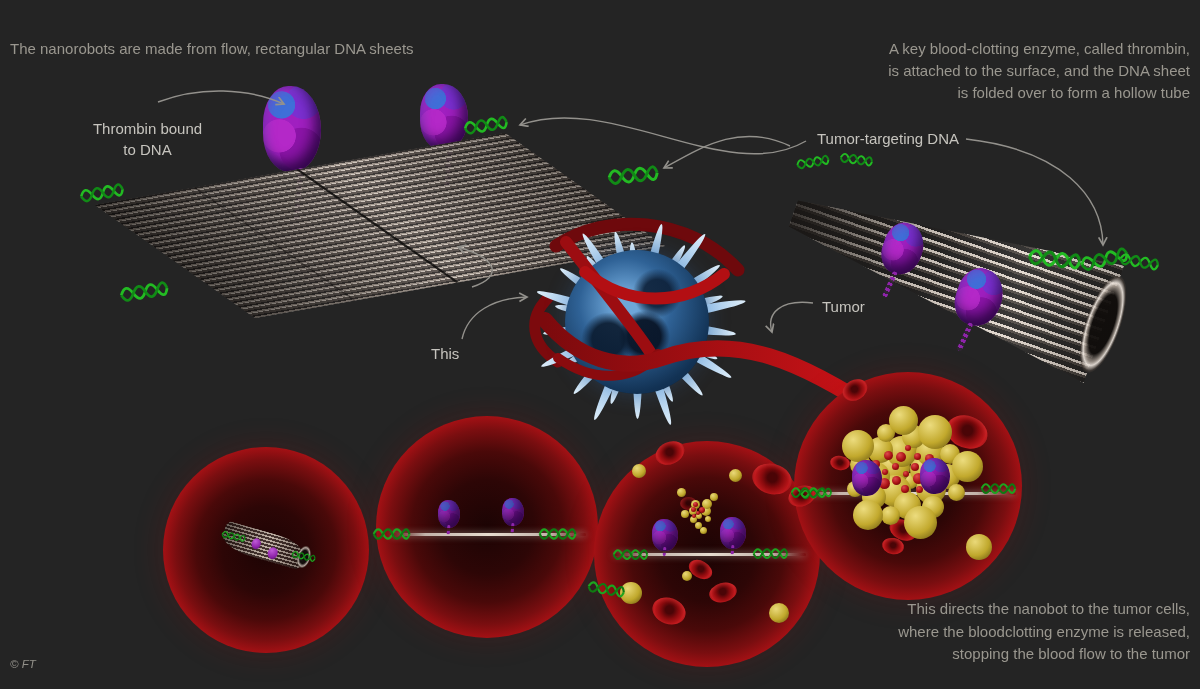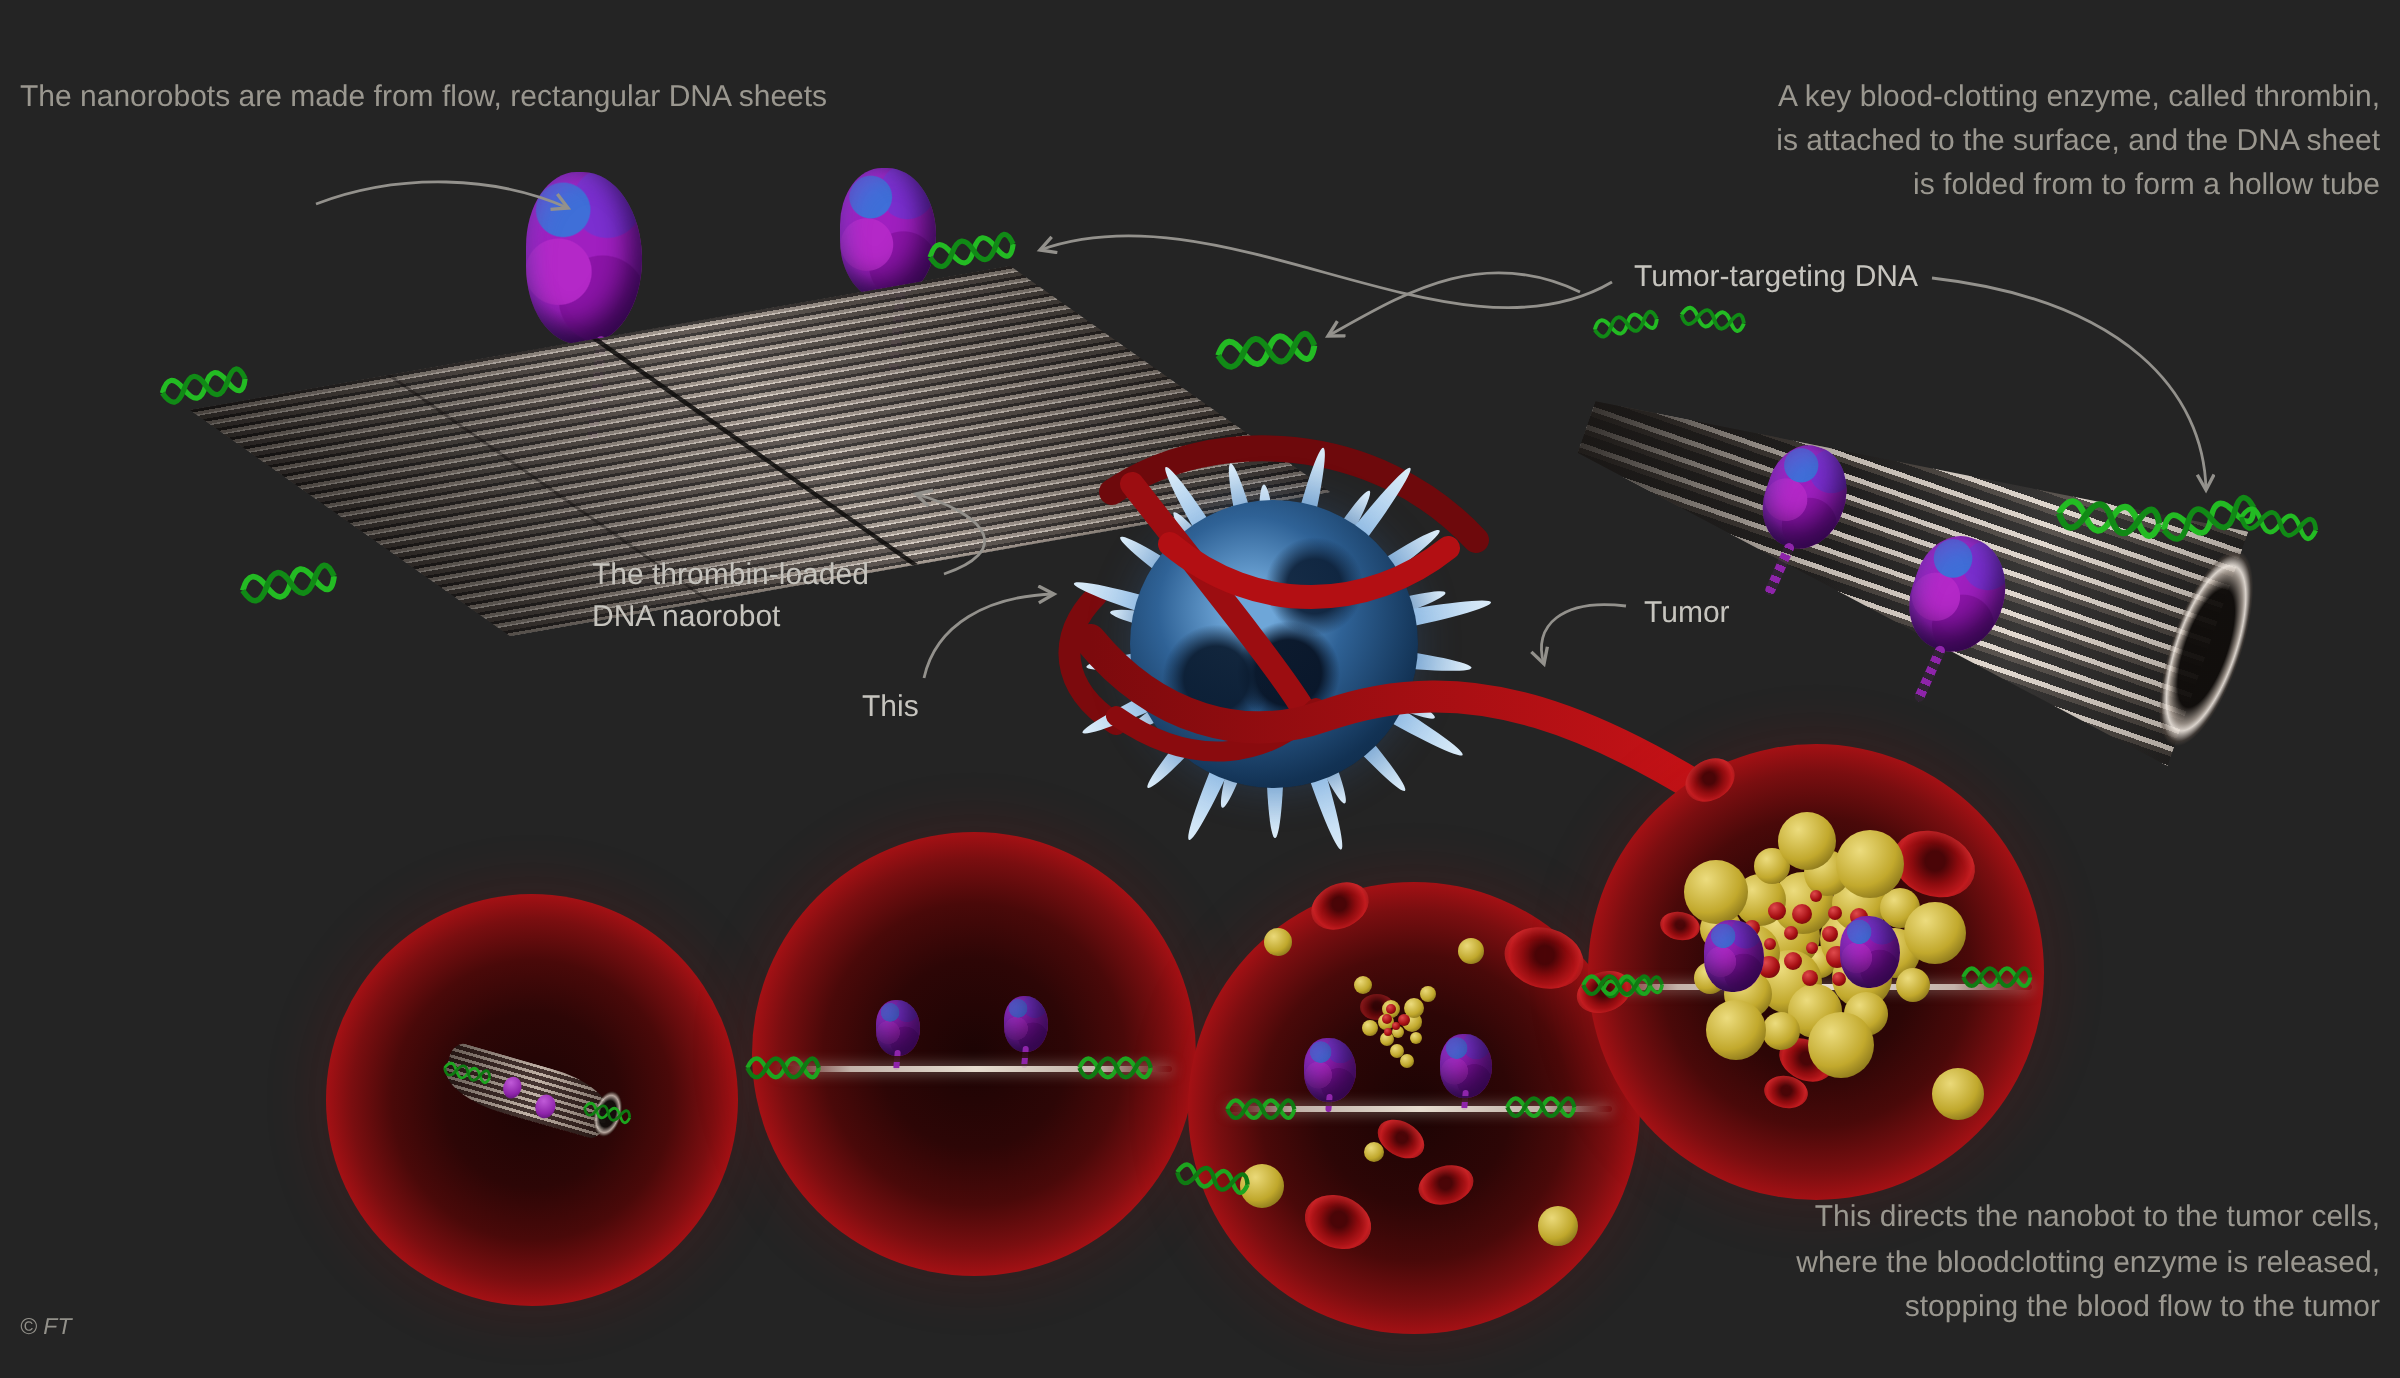--- a/index.html
+++ b/index.html
@@ -343,24 +343,24 @@
       <use href="#helixB" transform="translate(800,490) scale(0.7) rotate(-5)"></use>
       <use href="#helixB" transform="translate(790,487) scale(0.8)"></use>
       <use href="#helixB" transform="translate(980,483) scale(0.8)"></use>
     </g>
   </svg>
 
   <div class="abs textlayer" style="left:0;top:0;width:1200px;height:689px;">
     <div class="abs subtitle">The nanorobots are made from flow, rectangular DNA sheets</div>
     <div class="abs para para-tr ml">A key blood-clotting enzyme, called thrombin,
 is attached to the surface, and the DNA sheet
-is folded from to form a hollow tube</div>
+is folded over to form a hollow tube</div>
+    <div class="abs lbl lbl-bound ml">Thrombin bound
+to DNA</div>
     <div class="abs lbl lbl-target">Tumor-targeting DNA</div>
-    <div class="abs lbl lbl-loaded ml">The thrombin-loaded
-DNA naorobot</div>
     <div class="abs lbl lbl-tumor">This</div>
     <div class="abs lbl lbl-artery">Tumor</div>
     <div class="abs para para-br ml">This directs the nanobot to the tumor cells,
 where the bloodclotting enzyme is released,
 stopping the blood flow to the tumor</div>
     <div class="abs ftmark">© FT</div>
   </div>
 
 </div>
 

